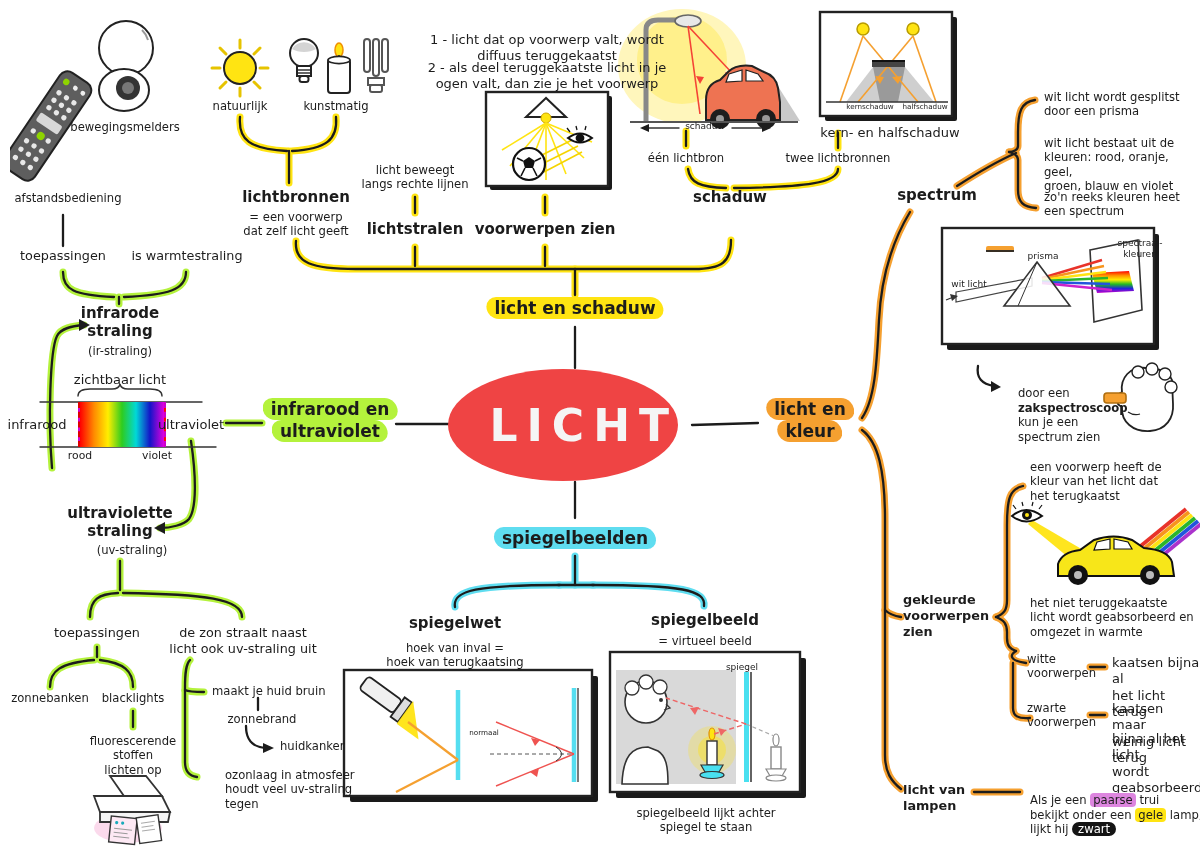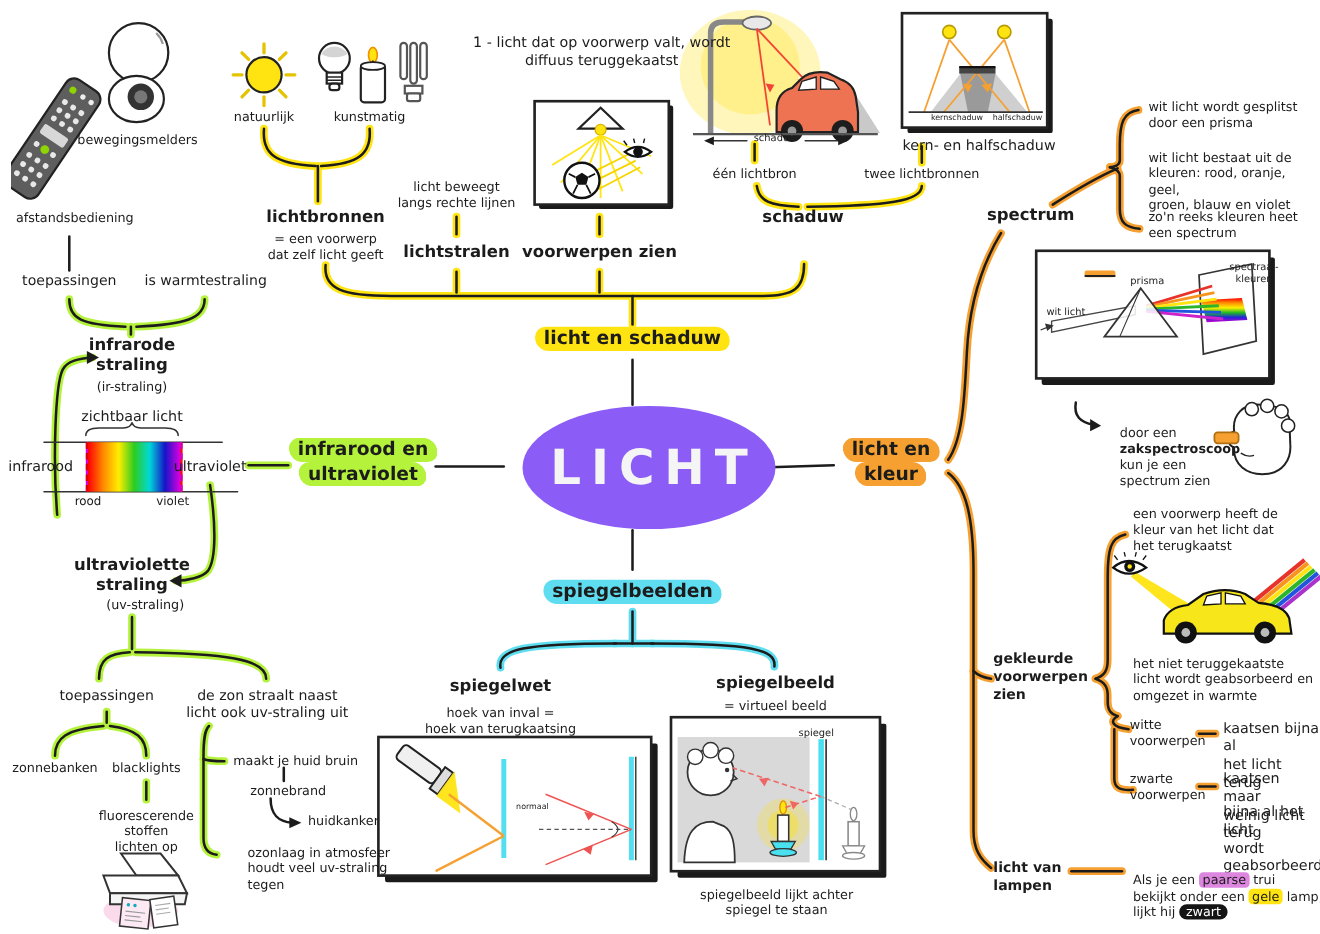--- a/index.html
+++ b/index.html
@@ -29,22 +29,22 @@
   .mini-purple{background:#DD86DF;}
   .mini-yellow{background:#FFE412;}
   .pill-black{background:#141414;color:#fff;border-radius:8px;padding:0 6px;}
   .k{fill:none;stroke:#1c1c1c;stroke-width:2.3;stroke-linecap:round;stroke-linejoin:round;}
   .kt{fill:none;stroke:#333;stroke-width:1.4;stroke-linecap:round;}
   .uy{fill:none;stroke:#FFE412;stroke-width:7;stroke-linecap:round;}
   .ug{fill:none;stroke:#B4F23C;stroke-width:7;stroke-linecap:round;}
   .uo{fill:none;stroke:#F5A030;stroke-width:7;stroke-linecap:round;}
   .uc{fill:none;stroke:#5FDDF0;stroke-width:7;stroke-linecap:round;}
   .ah{fill:#1c1c1c;stroke:none;}
-  #licht-ellipse{position:absolute;left:475px;top:369px;width:230px;height:112px;
-     background:#8b5cf6;border-radius:50%;z-index:3;display:flex;align-items:center;justify-content:center;}
+  #licht-ellipse{position:absolute;left:448px;top:369px;width:230px;height:112px;
+     background:#ef4444;border-radius:50%;z-index:3;display:flex;align-items:center;justify-content:flex-end;}
   #licht-ellipse span{color:#f5f5f5;font-weight:bold;font-size:44px;letter-spacing:9px;padding-left:9px;}
   #strip{position:absolute;left:78px;top:402px;width:84px;height:45px;z-index:2;
      background:linear-gradient(90deg,#ff0000,#ff8a00,#ffee00,#2ecc1f,#00d8d8,#1414c8,#e000e0);
      border-left:2px dashed #e00000;border-right:2px dashed #cc00cc;}
   .zak span{display:block;}
 </style>
 </head>
 <body>
 
 <div id="canvas">
@@ -269,20 +269,22 @@
 <div class="L c f12" style="left:240px;top:99px;">natuurlijk</div>
 <div class="L c f12" style="left:336px;top:99px;">kunstmatig</div>
 <div class="L c b f15" style="left:296px;top:189px;">lichtbronnen</div>
 <div class="L c f12" style="left:296px;top:210px;">= een voorwerp
 dat zelf licht geeft</div>
 <div class="L c f12" style="left:415px;top:163px;">licht beweegt
 langs rechte lijnen</div>
 <div class="L c b f15" style="left:415px;top:221px;">lichtstralen</div>
 <div class="L c f10" style="left:547px;top:32px;">1 - licht dat op voorwerp valt, wordt
 diffuus teruggekaatst</div>
+<div class="L c f10" style="left:547px;top:60px;">2 - als deel teruggekaatste licht in je
+ogen valt, dan zie je het voorwerp</div>
 <div class="L c b f15" style="left:545px;top:221px;">voorwerpen zien</div>
 <div class="L c f9" style="left:705px;top:121px;">schaduw</div>
 <div class="L c f12" style="left:686px;top:151px;">één lichtbron</div>
 <div class="L c f12" style="left:838px;top:151px;">twee lichtbronnen</div>
 <div class="L c b f15" style="left:730px;top:189px;">schaduw</div>
 <div class="L c f7" style="left:870px;top:103px;">kernschaduw</div>
 <div class="L c f7" style="left:925px;top:103px;">halfschaduw</div>
 <div class="L c f10" style="left:890px;top:125px;">kern- en halfschaduw</div>
 
 <div class="L c b f15" style="left:937px;top:187px;">spectrum</div>

